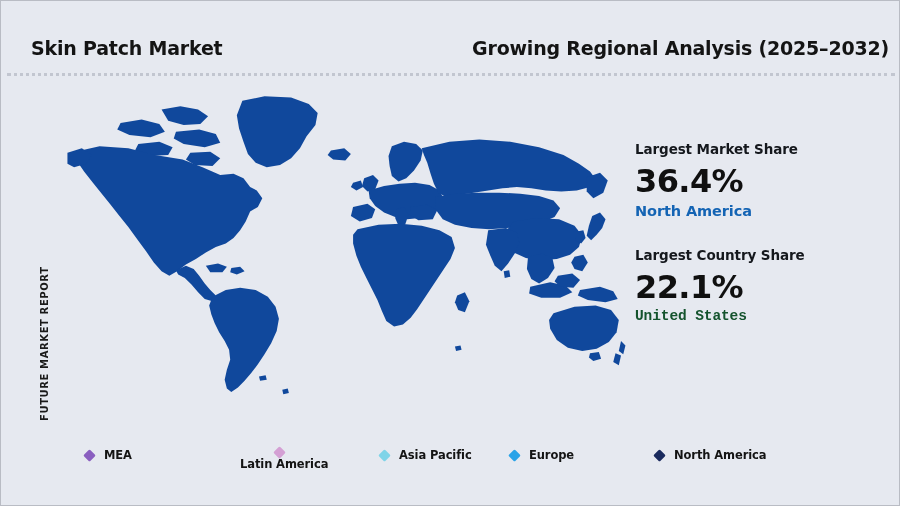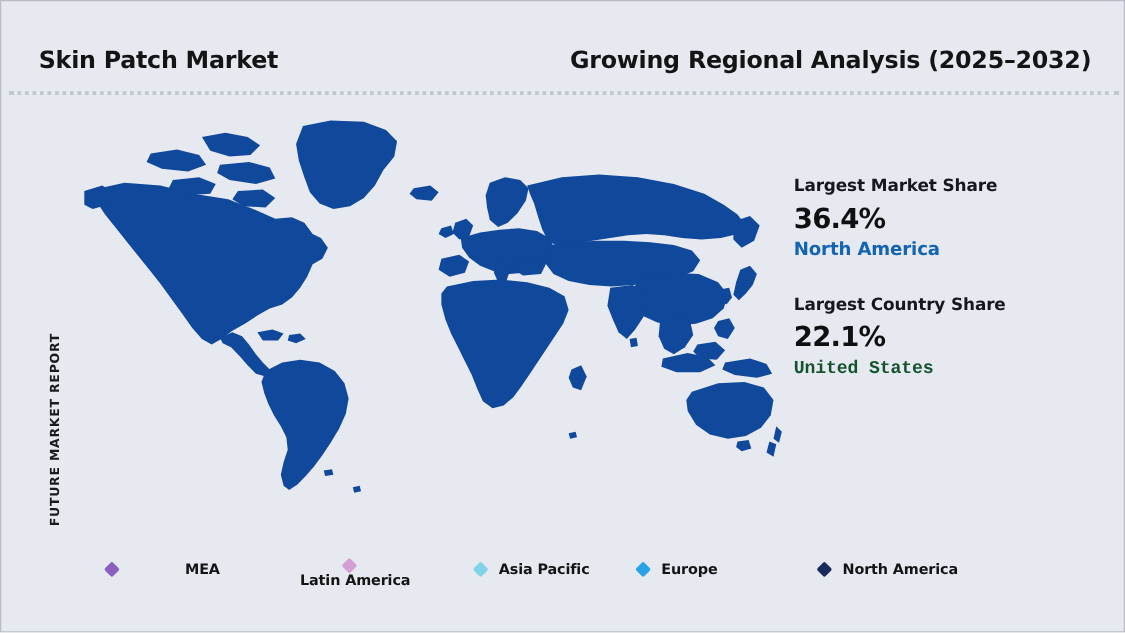--- a/index.html
+++ b/index.html
@@ -35,21 +35,21 @@
     left: 30px;
     top: 36px;
     font-size: 19px;
     font-weight: bold;
     color: #141414;
     letter-spacing: -0.2px;
     white-space: nowrap;
   }
   #title-right {
     position: absolute;
-    right: 28px;
+    right: 12px;
     top: 36px;
     font-size: 19px;
     font-weight: bold;
     color: #141414;
     letter-spacing: -0.2px;
     white-space: nowrap;
   }
   #header-rule {
     position: absolute;
     left: 6px;
@@ -101,21 +101,21 @@
   }
   .stat-block { margin-bottom: 28px; }
   .stat-label {
     font-size: 13.5px;
     font-weight: bold;
     color: #15181d;
     letter-spacing: -0.1px;
     margin-bottom: 7px;
   }
   .stat-value {
-    font-size: 22px;
+    font-size: 32px;
     font-weight: bold;
     color: #101010;
     letter-spacing: -0.6px;
     line-height: 1.08;
     margin-bottom: 4px;
   }
   .stat-region {
     font-size: 14.5px;
     font-weight: bold;
     color: #1464b4;
@@ -276,21 +276,21 @@
     <div class="stat-block">
       <div class="stat-label">Largest Country Share</div>
       <div class="stat-value">22.1%</div>
       <div class="stat-region" style="color: #14532d; font-family: Liberation Mono, monospace;">United States</div>
     </div>
 
   </div>
 
   <div id="legend">
 
-    <div class="legend-item" style="left:0px;gap:44px;">
+    <div class="legend-item" style="left:0px;">
       <span class="legend-marker" style="background: rgb(138, 95, 192);"></span>
       <span class="legend-label">MEA</span>
     </div>
 
     <div class="legend-item" style="left:155px;flex-direction:column;">
       <span class="legend-marker" style="background: rgb(212, 160, 212);"></span>
       <span class="legend-label">Latin America</span>
     </div>
 
     <div class="legend-item" style="left:295px;align-items:center;">

